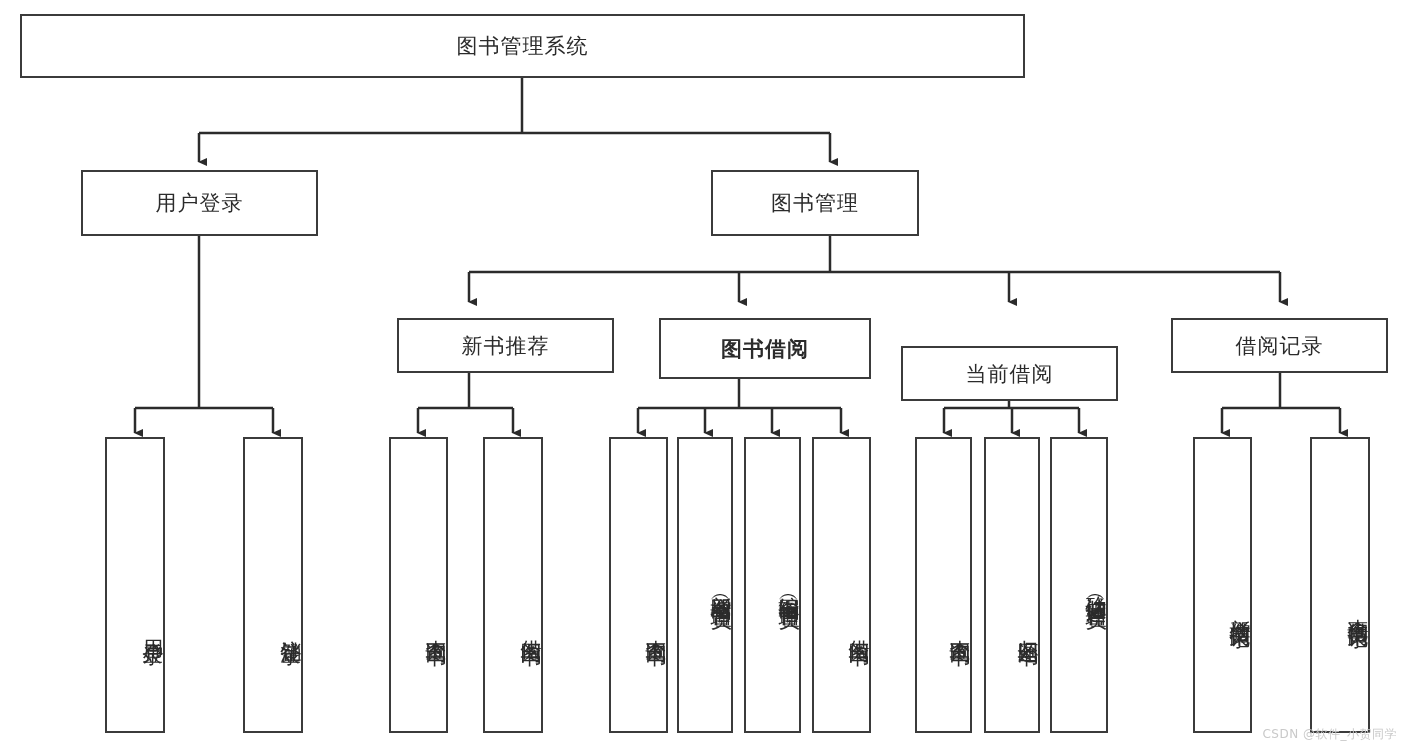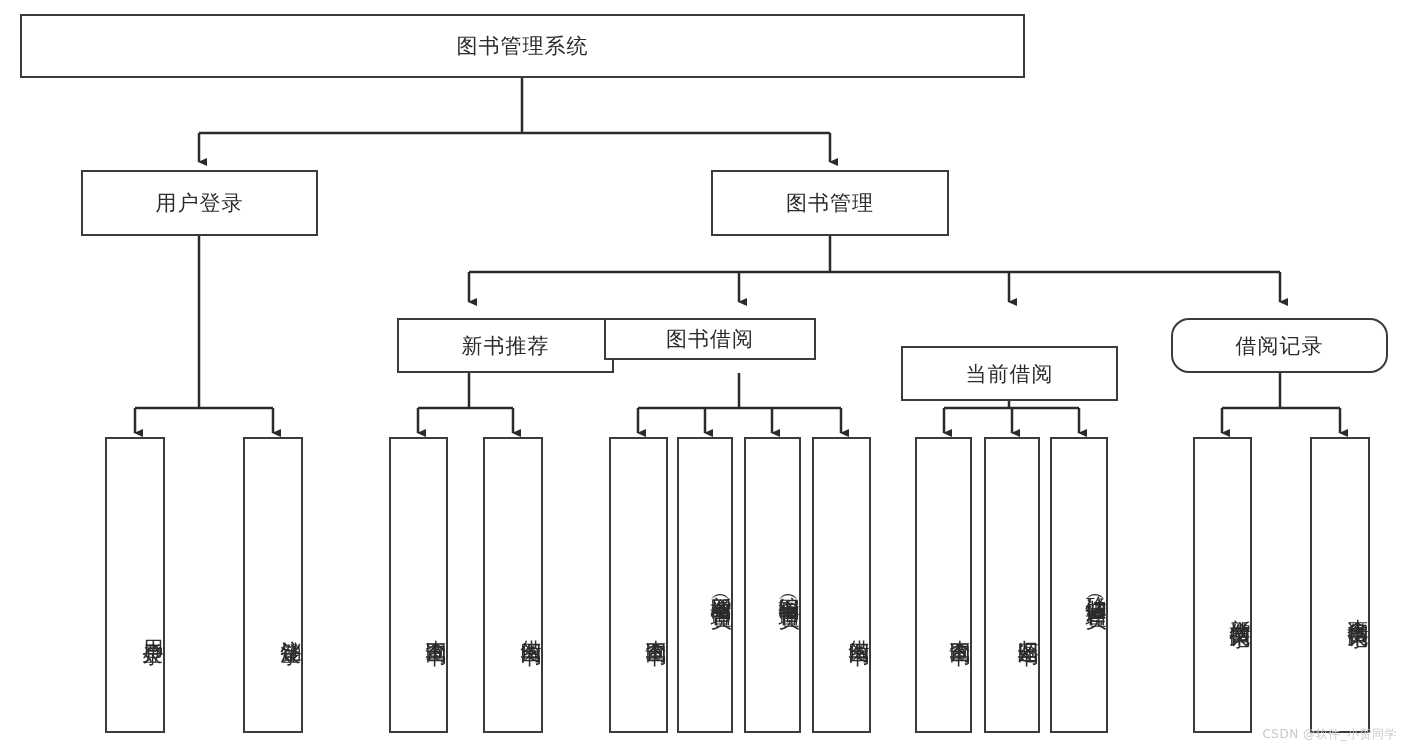--- a/index.html
+++ b/index.html
@@ -124,34 +124,34 @@
     </g>
   </svg>
 
   <div class="node h" style="left:20px; top:14px; width:1005px; height:64px;">
     <span>图书管理系统</span>
   </div>
 
   <div class="node h" style="left:81px; top:170px; width:237px; height:66px;">
     <span>用户登录</span>
   </div>
-  <div class="node h" style="left:711px; top:170px; width:238px; height:66px;">
+  <div class="node h" style="left:711px; top:170px; width:208px; height:66px;">
     <span>图书管理</span>
   </div>
 
   <div class="node h" style="left:361px; top:318px; width:217px; height:55px;margin-left:36px;">
     <span>新书推荐</span>
   </div>
-  <div class="node h" style="left:604px; top:318px; width:212px; height:42px;">
+  <div class="node h" style="left:659px; top:318px; width:212px; height:61px;font-weight:bold;">
     <span>图书借阅</span>
   </div>
   <div class="node h" style="left:901px; top:318px; width:217px; height:55px;margin-top:28px;">
     <span>当前借阅</span>
   </div>
-  <div class="node h" style="left:1171px; top:318px; width:217px; height:55px;border-radius:18px;">
+  <div class="node h" style="left:1171px; top:318px; width:217px; height:55px;">
     <span>借阅记录</span>
   </div>
 
   <div class="node v" style="left:105px; top:437px; width:60px; height:296px; padding-top:84px;">
     <span class="vlabel">用户登录</span>
   </div>
   <div class="node v" style="left:243px; top:437px; width:60px; height:296px; padding-top:84px;">
     <span class="vlabel">注销登录</span>
   </div>
 

